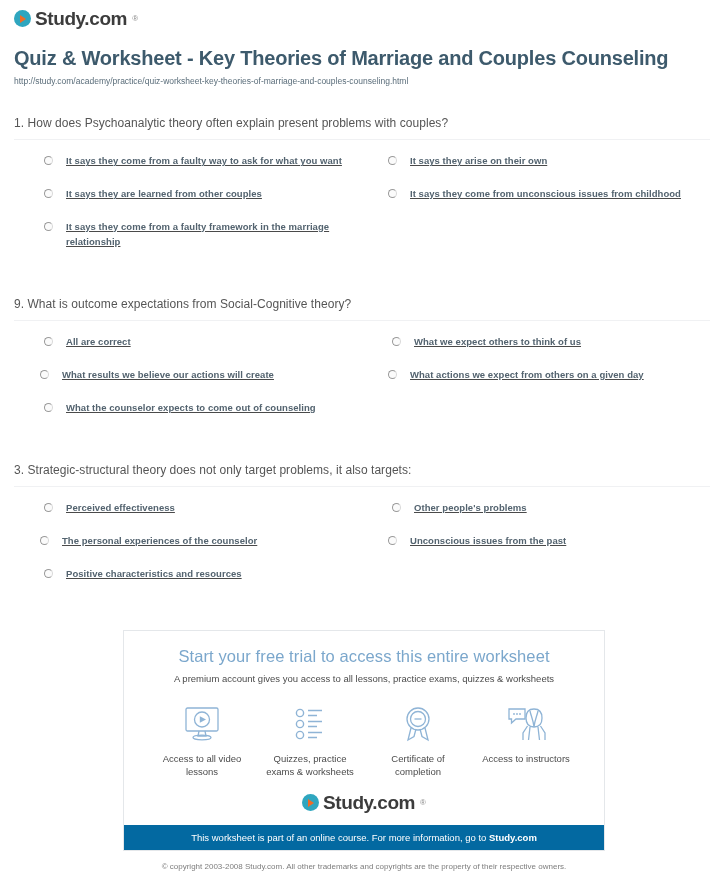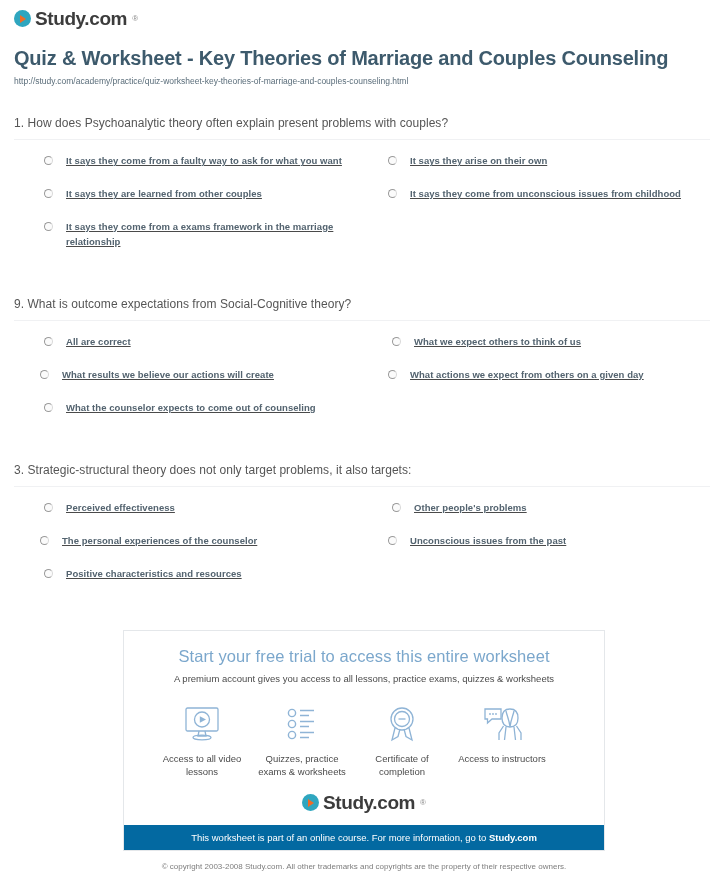--- a/index.html
+++ b/index.html
@@ -151,21 +151,21 @@
     letter-spacing: 0.1px;
   }
   .promo-sub {
     text-align: center;
     font-size: 9.5px;
     color: #4b4b4b;
     margin-top: 7px;
   }
   .features {
     display: flex;
-    justify-content: flex-start;
+    justify-content: space-between;
     margin: 18px 18px 0 18px;
   }
   .feature {
     width: 100px;
     text-align: center;
   }
   .feature-icon {
     height: 44px;
     display: flex;
     align-items: center;
@@ -233,21 +233,21 @@
       <div class="answer col-left">
         <span class="radio"></span>
         <span class="answer-label">It says they are learned from other couples</span>
       </div>
       <div class="answer col-right">
         <span class="radio"></span>
         <span class="answer-label">It says they come from unconscious issues from childhood</span>
       </div>
       <div class="answer col-left">
         <span class="radio"></span>
-        <span class="answer-label">It says they come from a exams framework in the marriage relationship</span>
+        <span class="answer-label">It says they come from a faulty framework in the marriage relationship</span>
       </div>
     </div>
   </div>
 
   <div class="question-block">
     <div class="question-text">9. What is outcome expectations from Social-Cognitive theory?</div>
     <div class="answers">
       <div class="answer col-left">
         <span class="radio"></span>
         <span class="answer-label">All are correct</span>

